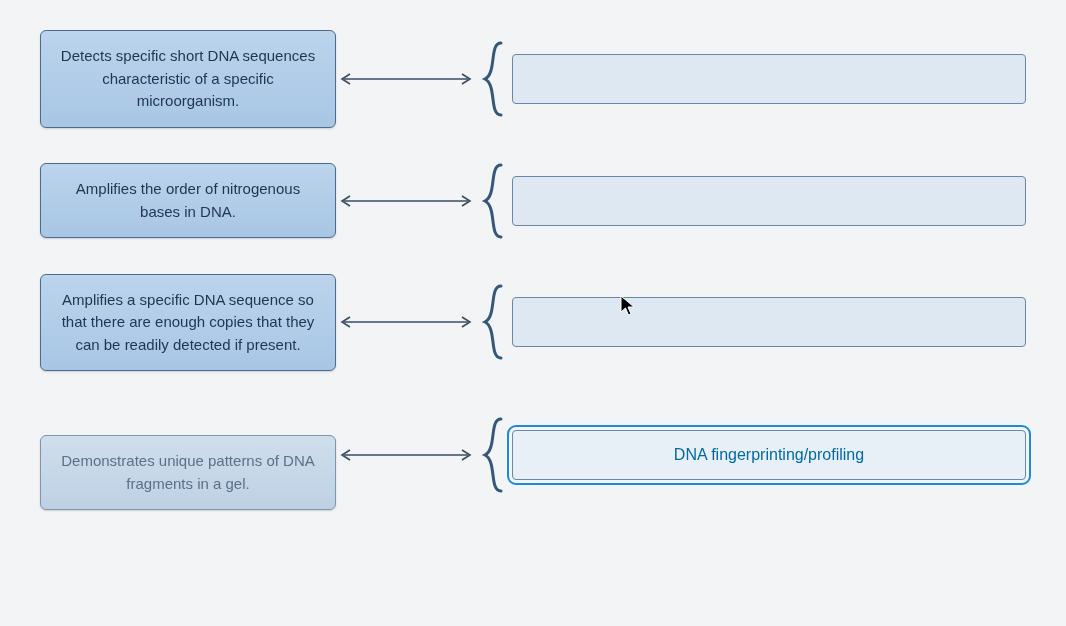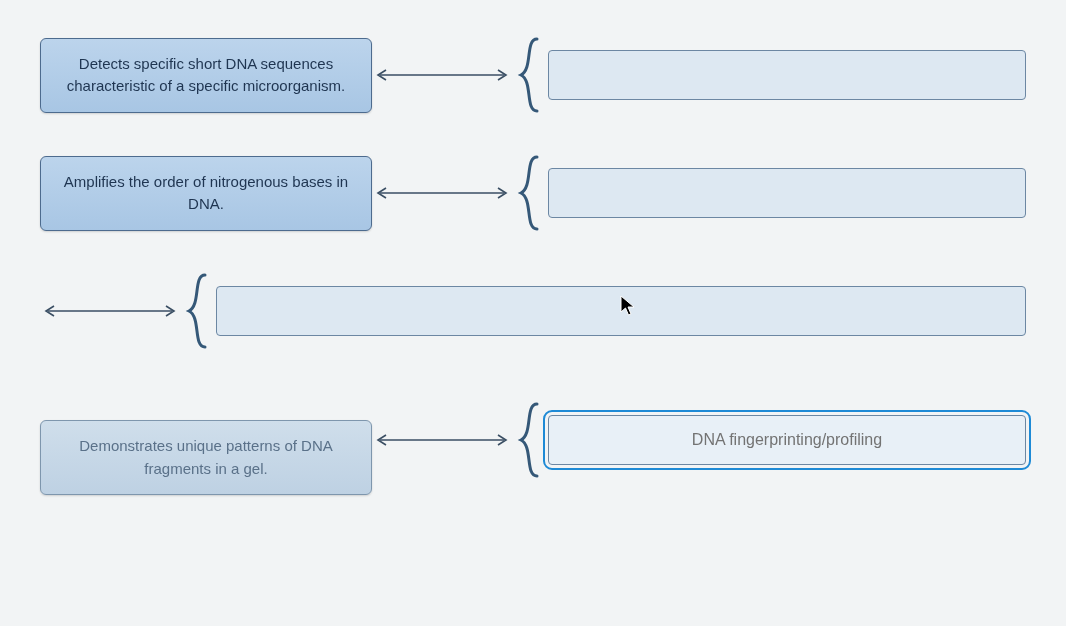--- a/index.html
+++ b/index.html
@@ -11,21 +11,21 @@
     position: relative;
     overflow: hidden;
     padding: 30px 40px;
   }
   .row {
     display: flex;
     align-items: center;
     margin-bottom: 28px;
   }
   .prompt-box {
-    width: 332px;
+    width: 296px;
     background: linear-gradient(180deg,#bcd4ec 0%, #a8c6e4 100%);
     border: 1px solid #4d6b8e;
     border-radius: 6px;
     padding: 14px 18px;
     text-align: center;
     color: #1f3551;
     font-size: 15px;
     line-height: 1.5;
     box-shadow: 0 1px 2px rgba(0,0,0,.15);
     flex: 0 0 auto;
@@ -64,21 +64,21 @@
   .drop-box {
     flex: 1;
     min-height: 50px;
     border: 1px solid #6c87a3;
     border-radius: 4px;
     background: #dde8f2;
     padding: 10px 12px;
     display: flex;
     align-items: center;
     justify-content: center;
-    color: #737373;
+    color: #0369a1;
     font-size: 16px;
   }
   .drop-box.selected {
     outline: 2px solid #1e8ad6;
     outline-offset: 3px;
     background: #e8f0f7;
   }
   .cursor {
     position: absolute;
     left: 620px;
@@ -122,20 +122,21 @@
     <svg width="30" height="80" viewBox="0 0 30 80">
         <path d="M22 4 C10 4 18 34 6 40 C18 46 10 76 22 76" fill="none" stroke="#355878" stroke-width="3" stroke-linecap="round"></path>
       </svg>
   </div>
   <div class="answer-col">
     <div class="drop-box"></div>
   </div>
 </div>
 
 <div class="row">
+  <div class="prompt-box">Amplifies a specific DNA sequence so that there are enough copies that they can be readily detected if present.</div>
   <div class="arrow-wrap">
     <svg width="140" height="20">
         <line class="arrow-line" x1="8" y1="10" x2="132" y2="10"></line>
         <polyline class="arrow-line" fill="none" points="14,5 6,10 14,15"></polyline>
         <polyline class="arrow-line" fill="none" points="126,5 134,10 126,15"></polyline>
       </svg>
   </div>
   <div class="brace-wrap">
     <svg width="30" height="80" viewBox="0 0 30 80">
         <path d="M22 4 C10 4 18 34 6 40 C18 46 10 76 22 76" fill="none" stroke="#355878" stroke-width="3" stroke-linecap="round"></path>

